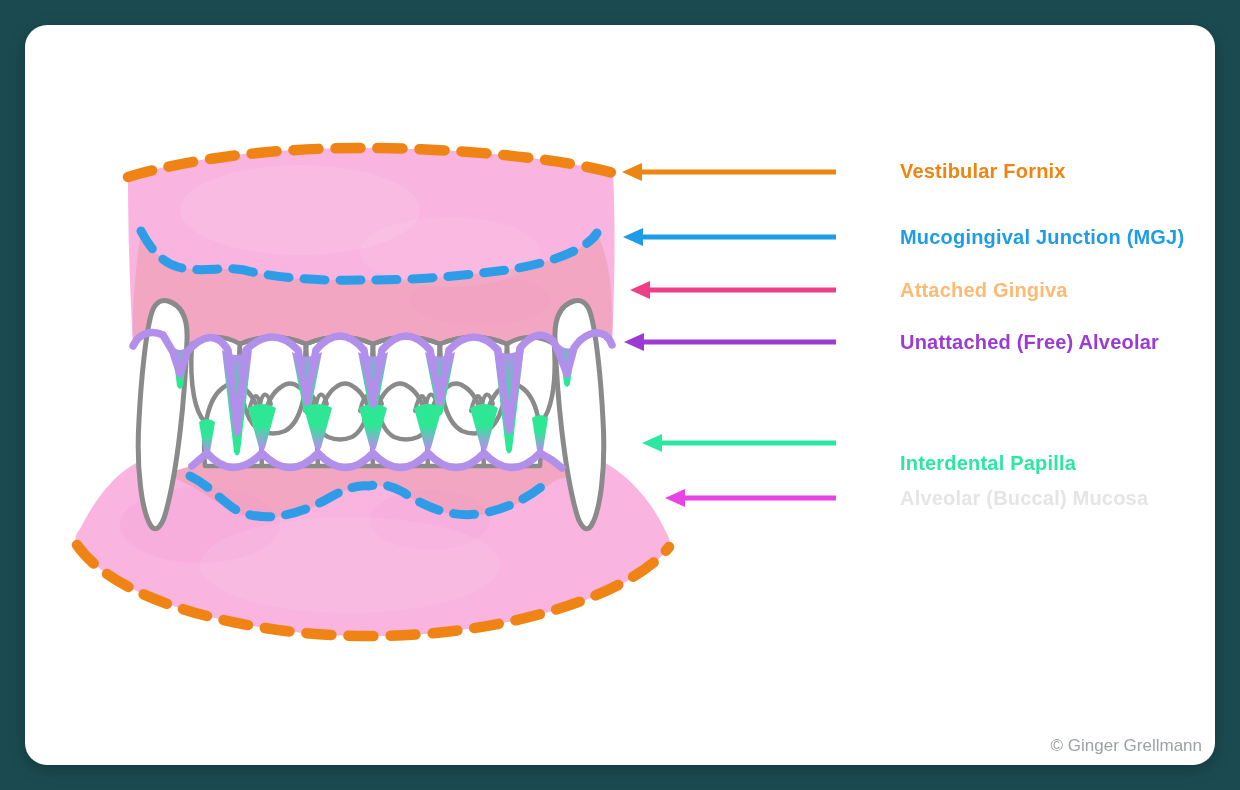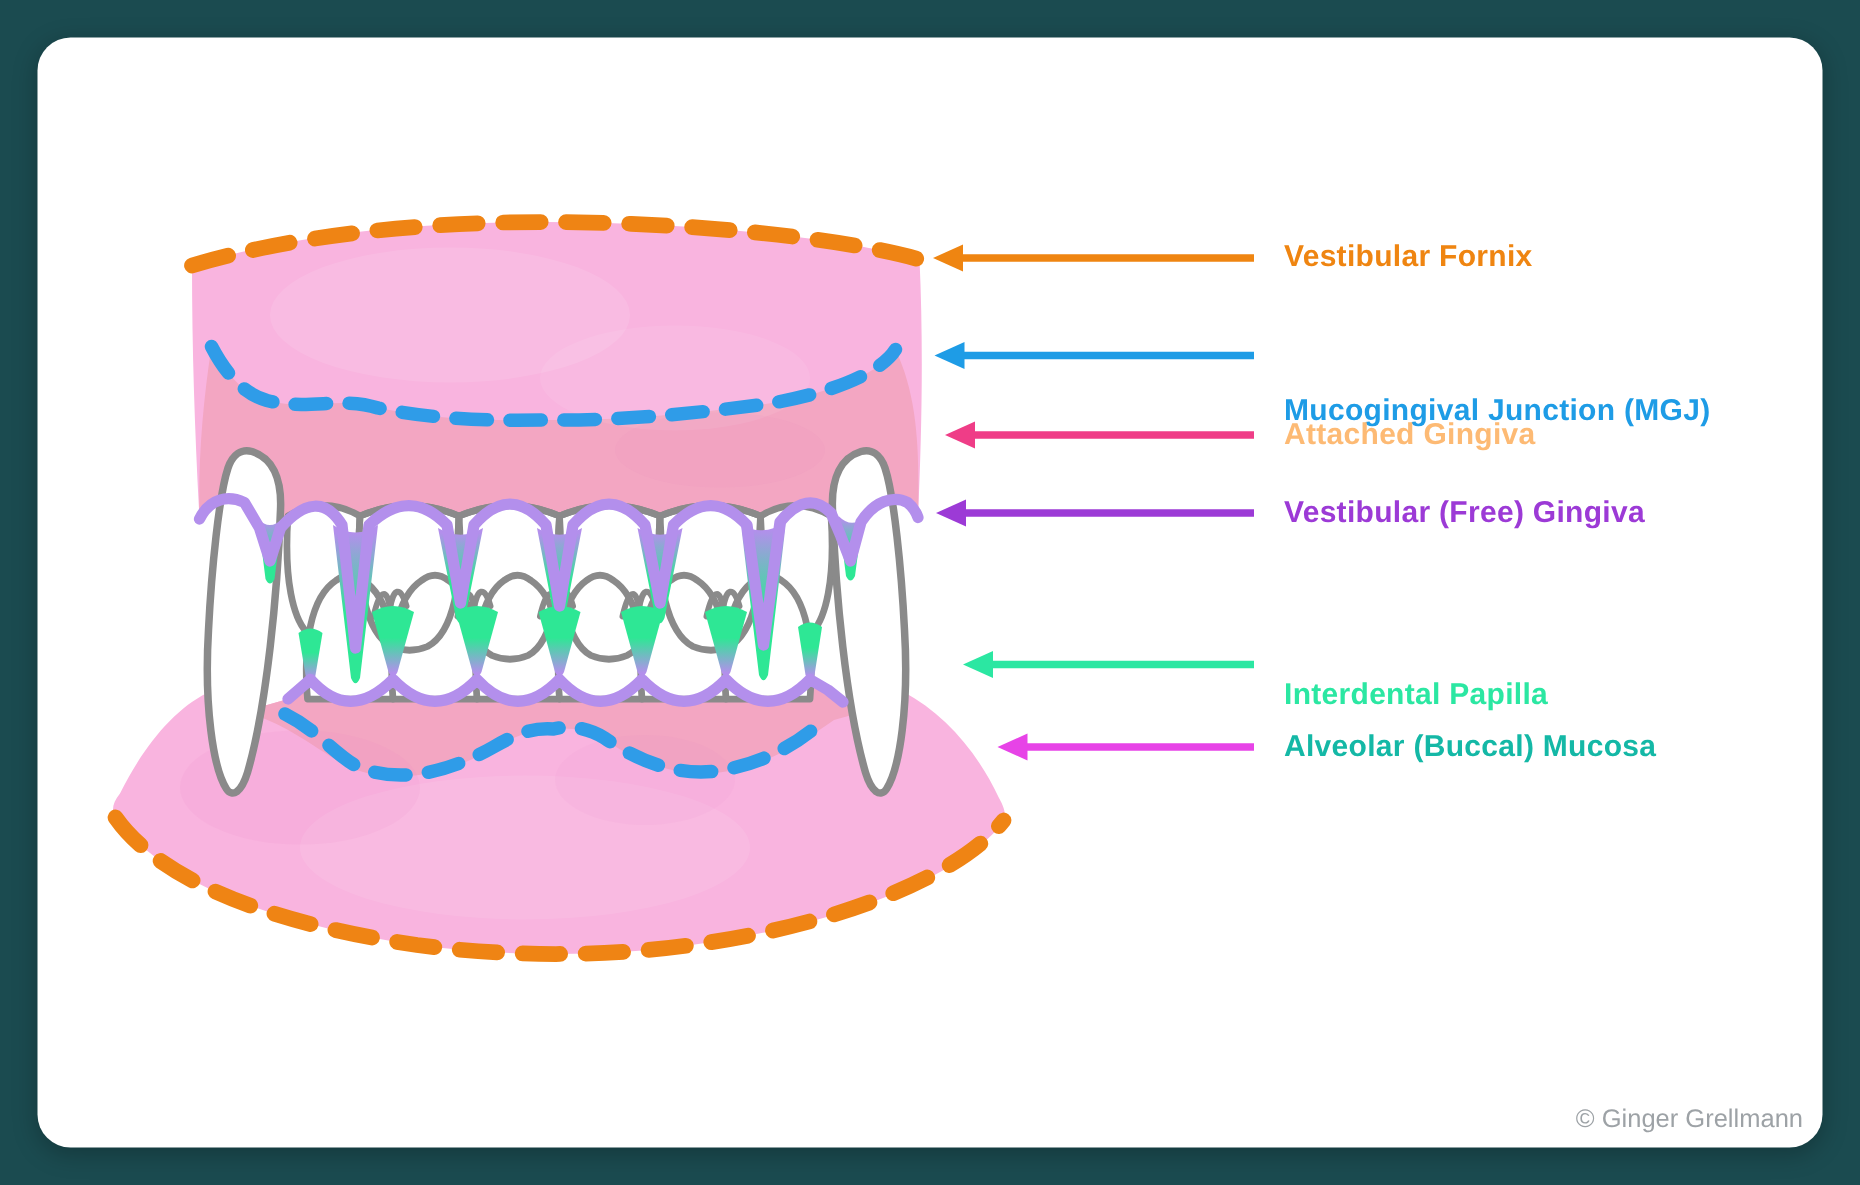--- a/index.html
+++ b/index.html
@@ -3,21 +3,21 @@
 <meta charset="utf-8">
 <style>
   html,body{margin:0;padding:0;width:1240px;height:790px;overflow:hidden;
     font-family:"Liberation Sans",sans-serif;}
   body{position:relative;}
   .card{position:absolute;left:25px;top:25px;width:1190px;height:740px;
     border-radius:22px;box-shadow:0 4px 16px rgba(0,0,0,.25);}
   .diagram-svg{position:absolute;left:0;top:0;width:1240px;height:790px;}
   .legend-row{position:absolute;height:23px;line-height:23px;
     font-size:20px;font-weight:700;letter-spacing:.2px;white-space:nowrap;}
-  .legend-row{left:856px;}
+  .legend-row{left:900px;}
   .row-0{top:160px}.row-1{top:226px}.row-2{top:279px}
   .row-3{top:331px}.row-4{top:432px}.row-5{top:487px}
   .watermark{position:absolute;right:38px;top:736px;font-size:17px;font-weight:400;}
 </style>
 </head>
 <body style="background: rgb(27, 75, 80);">
 
 <div class="card" style="background: rgb(255, 255, 255);"></div>
 
 <svg class="diagram-svg" viewBox="0 0 1240 790">
@@ -142,19 +142,19 @@
       <polygon points="642,443 662,434 662,452" fill="#2BE7A2"></polygon>
     </g>
     <g>
       <line x1="681" y1="498" x2="836" y2="498" stroke-width="5" stroke="#E743E7"></line>
       <polygon points="665,498 685,489 685,507" fill="#E743E7"></polygon>
     </g>
   </g>
 </svg>
 
 <div class="legend-row row-0" style="color: rgb(239, 133, 17);">Vestibular Fornix</div>
-<div class="legend-row row-1" style="color: rgb(30, 156, 230); margin-top: 37px;">Mucogingival Junction (MGJ)</div>
+<div class="legend-row row-1" style="color: rgb(30, 156, 230);">Mucogingival Junction (MGJ)</div>
 <div class="legend-row row-2" style="color: #fdba74;">Attached Gingiva</div>
-<div class="legend-row row-3" style="color: rgb(156, 58, 214);">Vestibular (Free) Gingiva</div>
+<div class="legend-row row-3" style="color: rgb(156, 58, 214);">Unattached (Free) Alveolar</div>
 <div class="legend-row row-4" style="color: rgb(43, 231, 162); margin-top: 20px;">Interdental Papilla</div>
-<div class="legend-row row-5" style="color: #14b8a6;">Alveolar (Buccal) Mucosa</div>
+<div class="legend-row row-5" style="color: #e5e5e5;">Alveolar (Buccal) Mucosa</div>
 
 <div class="watermark" style="color: rgb(157, 162, 166);">© Ginger Grellmann</div>
 
 </body></html>

